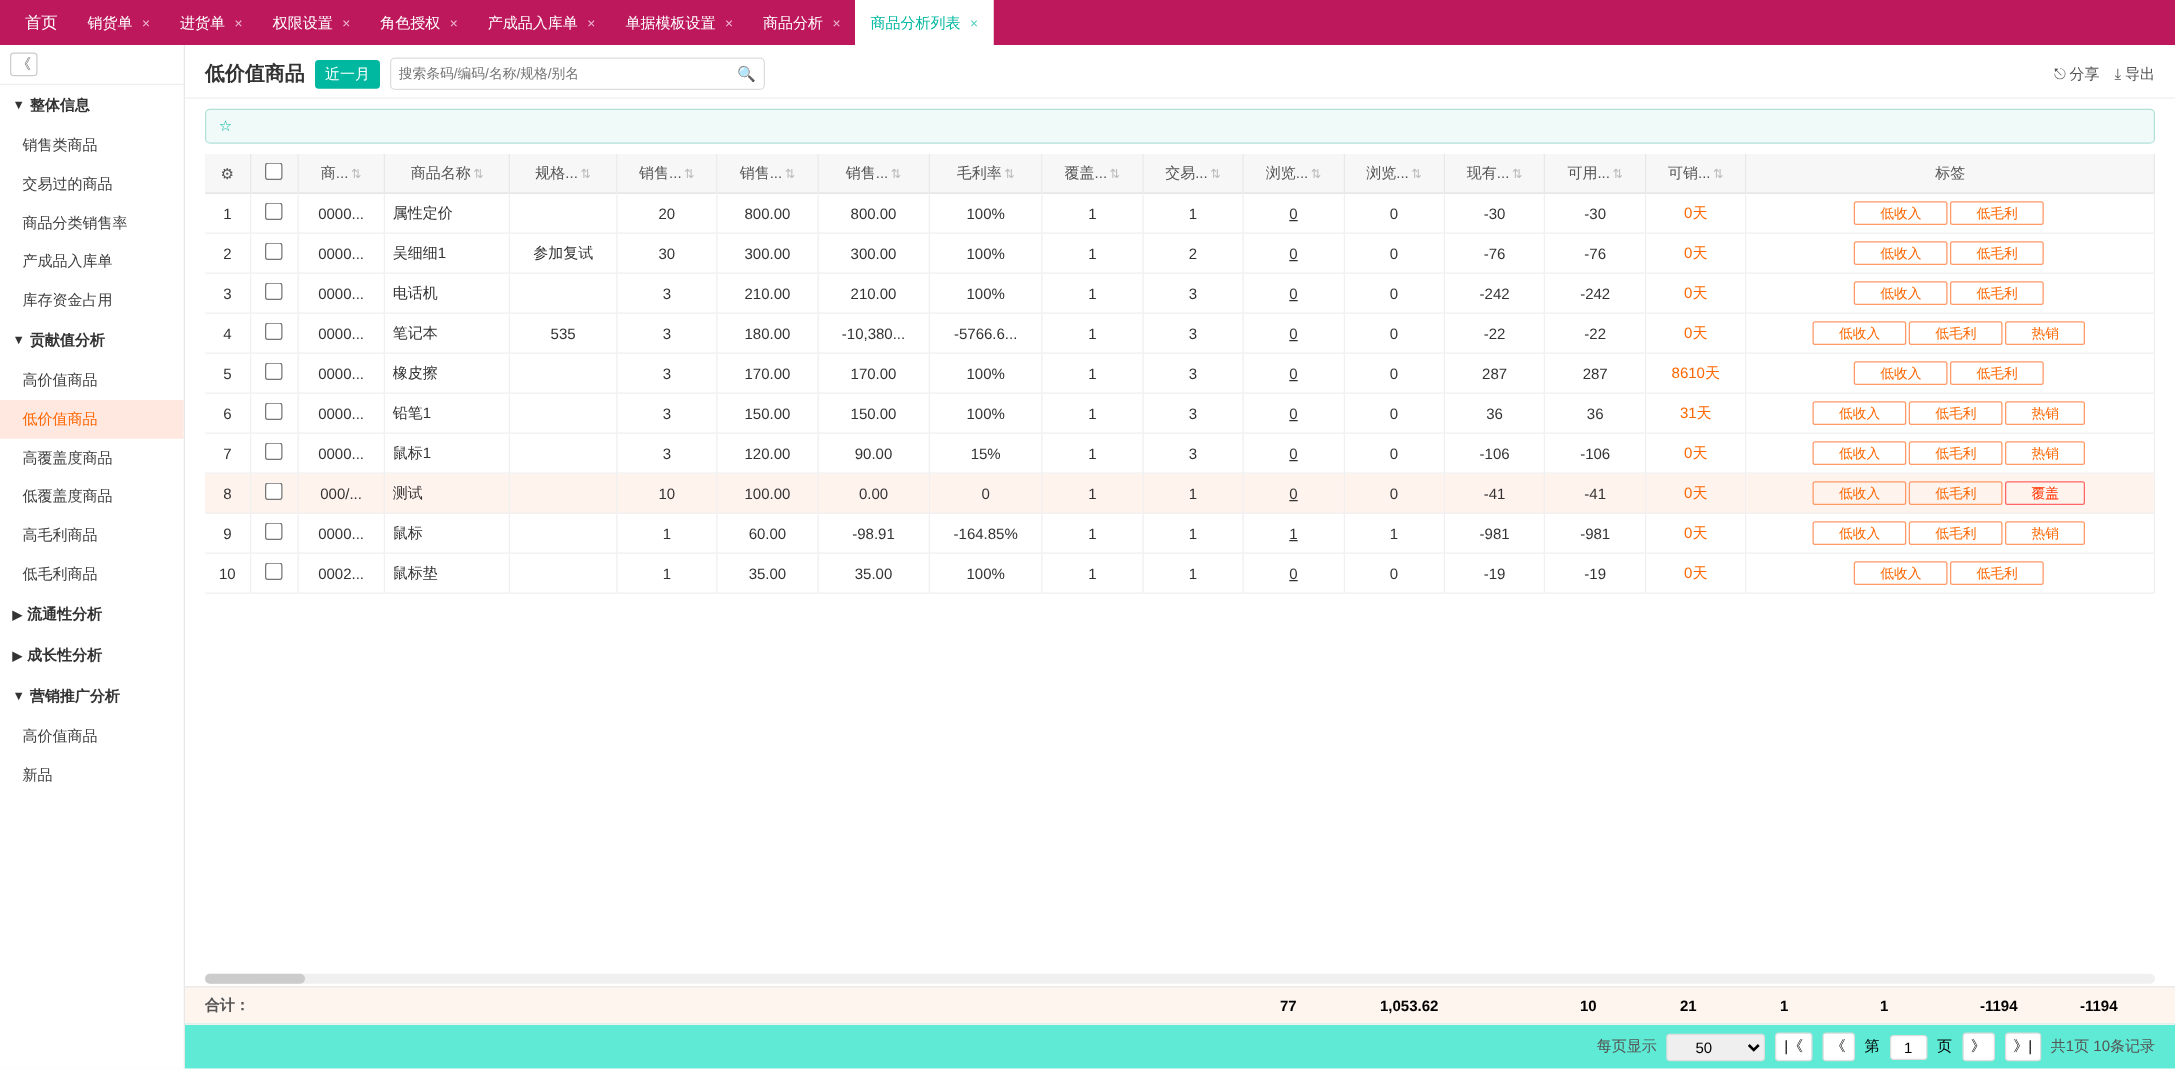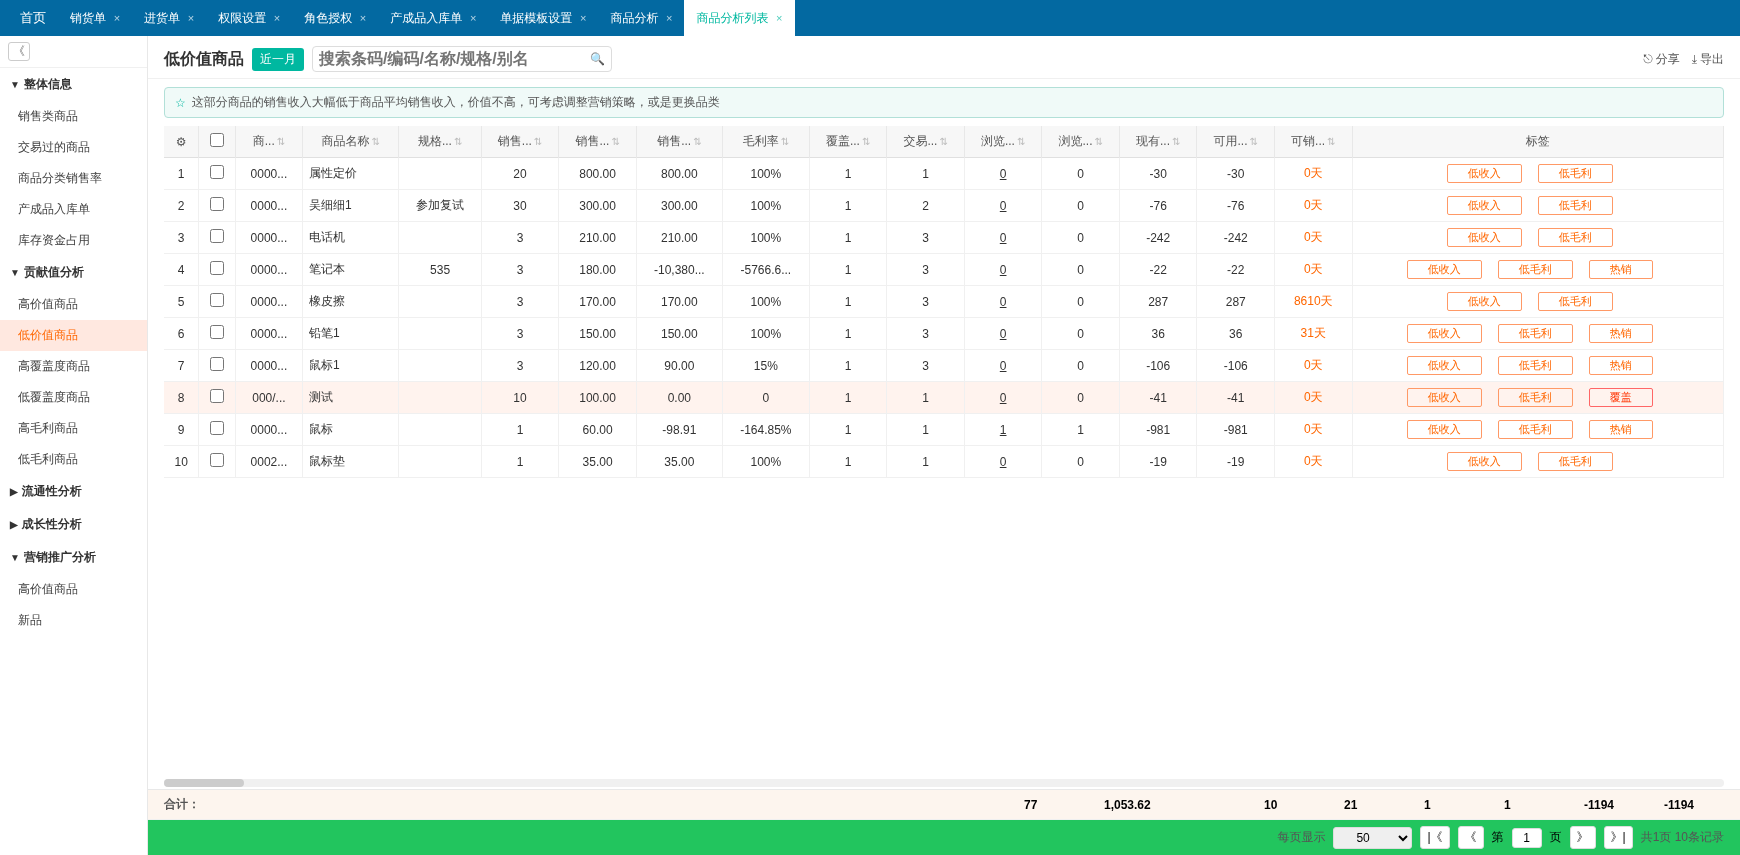--- a/index.html
+++ b/index.html
@@ -1,20 +1,20 @@
 <!DOCTYPE html>
 <html><head>
   <meta charset="utf-8">
   <style>
     * { box-sizing: border-box; margin: 0; padding: 0; font-family: 'Microsoft YaHei', Arial, sans-serif; font-size: 12px; }
     body { background: #f5f5f5; overflow: hidden; }
 
     
     .top-nav {
-      background: #0369a1;
+      background: #be185d;
       display: flex;
       align-items: center;
       height: 36px;
       padding: 0 8px;
       color: #fff;
     }
     .top-nav .nav-item {
       padding: 0 12px;
       height: 36px;
       line-height: 36px;
@@ -93,24 +93,23 @@
       display: flex;
       align-items: center;
       padding: 0 6px;
       flex: 1;
       max-width: 300px;
       height: 26px;
     }
     .search-input-wrap input {
       border: none;
       outline: none;
-      font-size: 16px;
+      font-size: 11px;
       color: #999;
       width: 100%;
-      font-weight: bold;
     }
     .header-right {
       margin-left: auto;
       display: flex;
       gap: 12px;
       align-items: center;
     }
     .header-action-btn {
       color: #555;
       cursor: pointer;
@@ -167,21 +166,21 @@
       color: #333;
       border-right: 1px solid #f0f0f0;
       white-space: nowrap;
     }
     tbody td.left { text-align: left; }
     .tag {
       display: inline-block;
       padding: 1px 20px;
       border-radius: 2px;
       font-size: 11px;
-      margin-right: 16px;
+      margin-right: 2px;
     }
     .tag-orange { border: 1px solid #ff9966; color: #ff6600; }
     .tag-red { border: 1px solid #ff6666; color: #ff3300; }
     .day-orange { color: #ff6600; }
     .underline { text-decoration: underline; color: #333; }
     .cb-check { width: 14px; height: 14px; }
 
     
     .table-footer {
       background: #fdf5ee;
@@ -196,21 +195,21 @@
     .footer-cell { min-width: 60px; text-align: left; }
 
     
     .pagination-bar {
       display: flex;
       align-items: center;
       justify-content: flex-end;
       padding: 6px 16px;
       gap: 8px;
       border-top: 1px solid #f0f0f0;
-      background: #22c55e;
+      background: #5eead4;
     }
     .pagination-bar .per-page-label { color: #555; }
     .per-page-select {
       border: 1px solid #ddd;
       padding: 2px 18px;
       border-radius: 3px;
       font-size: 12px;
     }
     .page-btn {
       border: 1px solid #ddd;
@@ -354,21 +353,20 @@
         </div>
         <div class="header-action-btn">
           <span>⤓</span>
           <span>导出</span>
         </div>
       </div>
     </div>
 
     <div class="notice-bar">
       <span class="notice-icon">☆</span>
-      <span>这部分商品的销售收入大幅低于商品平均销售收入，价值不高，可考虑调整营销策略，或是更换品类</span>
     </div>
 
     <div class="table-wrap">
       <table>
         <thead>
           <tr>
             <th>⚙</th>
             <th><input type="checkbox" class="cb-check" style=""></th>
             <th>商...<span class="sort-icon">⇅</span></th>
             <th>商品名称<span class="sort-icon">⇅</span></th>

